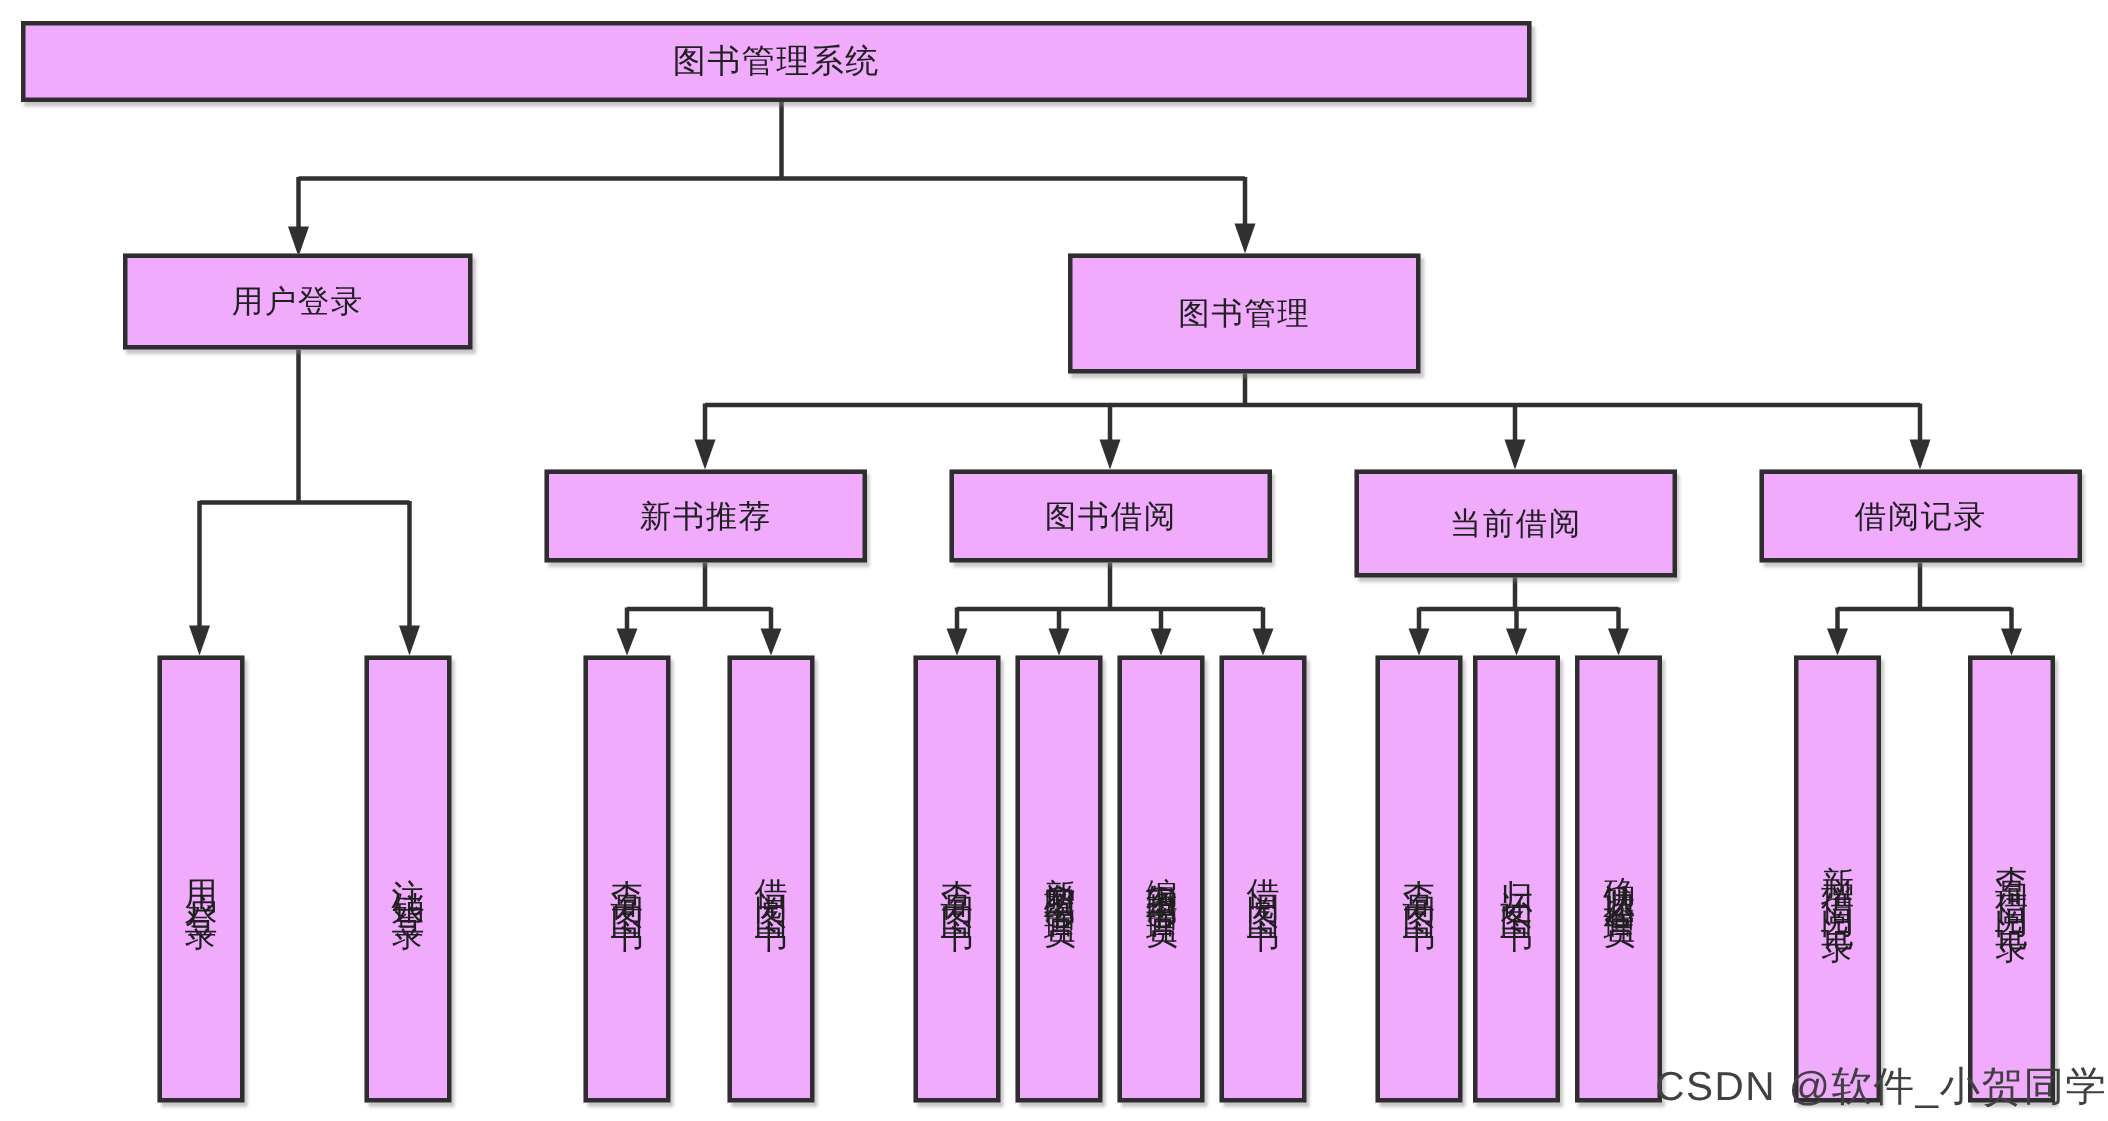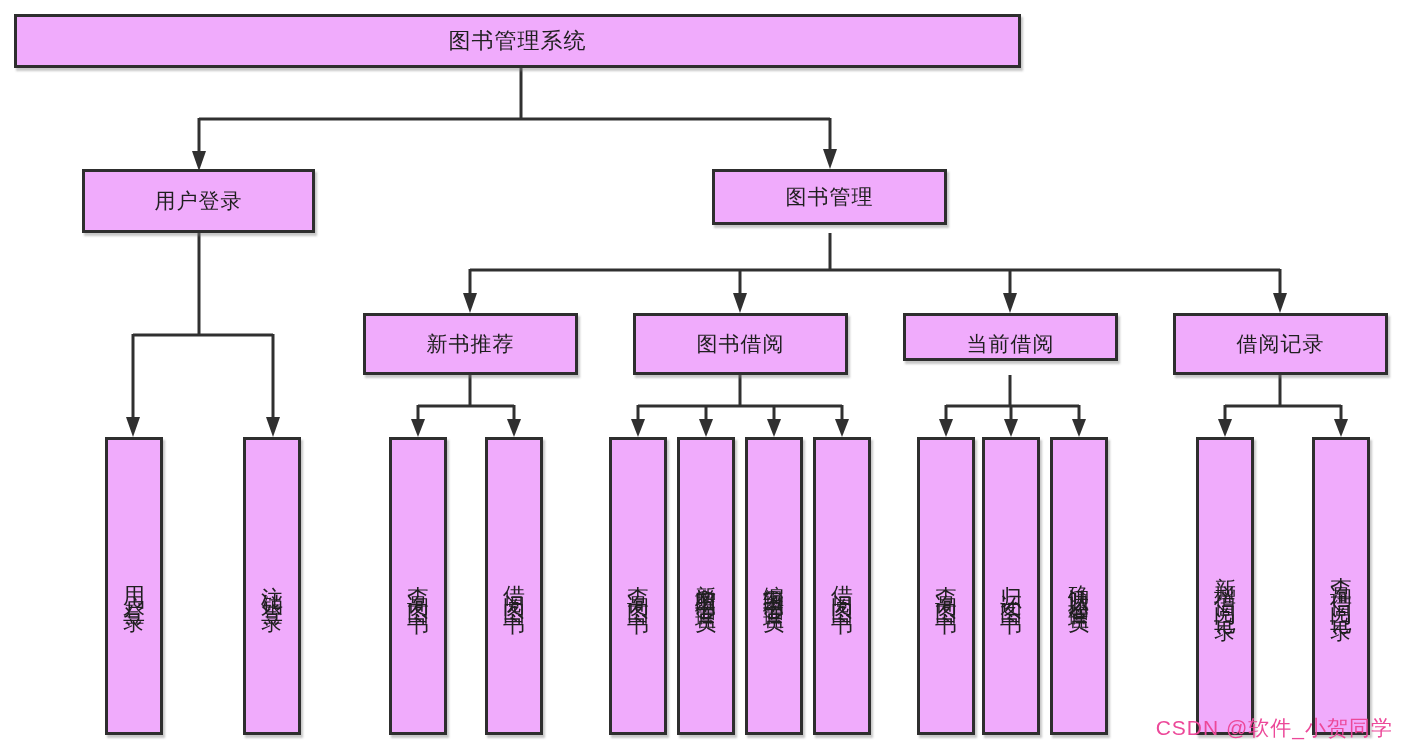--- a/index.html
+++ b/index.html
@@ -49,45 +49,45 @@
     letter-spacing: 9px;
     line-height: 1;
   }
   .leaf.tight .lbl {
     font-size: 21px;
     letter-spacing: 4px;
   }
   
   .root-box   { left: 14px;  top: 14px;  width: 1007px; height: 54px; }
   .b-user     { left: 82px;  top: 169px; width: 233px;  height: 64px; }
-  .b-mgmt     { left: 712px; top: 169px; width: 235px;  height: 56px; }
+  .b-mgmt     { left: 712px; top: 169px; width: 235px;  height: 80px; }
   .g-rec      { left: 363px; top: 313px; width: 215px;  height: 62px; }
   .g-borrow   { left: 633px; top: 313px; width: 215px;  height: 62px; }
-  .g-current  { left: 903px; top: 313px; width: 215px;  height: 48px; align-items: flex-end; }
+  .g-current  { left: 903px; top: 313px; width: 215px;  height: 72px; }
   .g-records  { left: 1173px;top: 313px; width: 215px;  height: 62px; }
   .leaf       { top: 437px;  width: 58px; height: 298px; }
   .lf-1  { left: 105px; }
   .lf-2  { left: 243px; }
   .lf-3  { left: 389px; }
   .lf-4  { left: 485px; }
   .lf-5  { left: 609px; }
   .lf-6  { left: 677px; }
   .lf-7  { left: 745px; }
   .lf-8  { left: 813px; }
   .lf-9  { left: 917px; }
   .lf-10 { left: 982px; }
   .lf-11 { left: 1050px; }
   .lf-12 { left: 1196px; }
   .lf-13 { left: 1312px; }
   #watermark {
     position: absolute;
-    right: 12px;
+    right: 0;
     bottom: 5px;
-    font-size: 21px;
-    color: #ec4899;
+    font-size: 27px;
+    color: #404040;
     letter-spacing: 1px;
     z-index: 5;
   }
 </style>
 </head>
 <body>
 
 <div id="canvas">
 
   <svg id="connectors" viewBox="0 0 1405 747" xmlns="http://www.w3.org/2000/svg">

